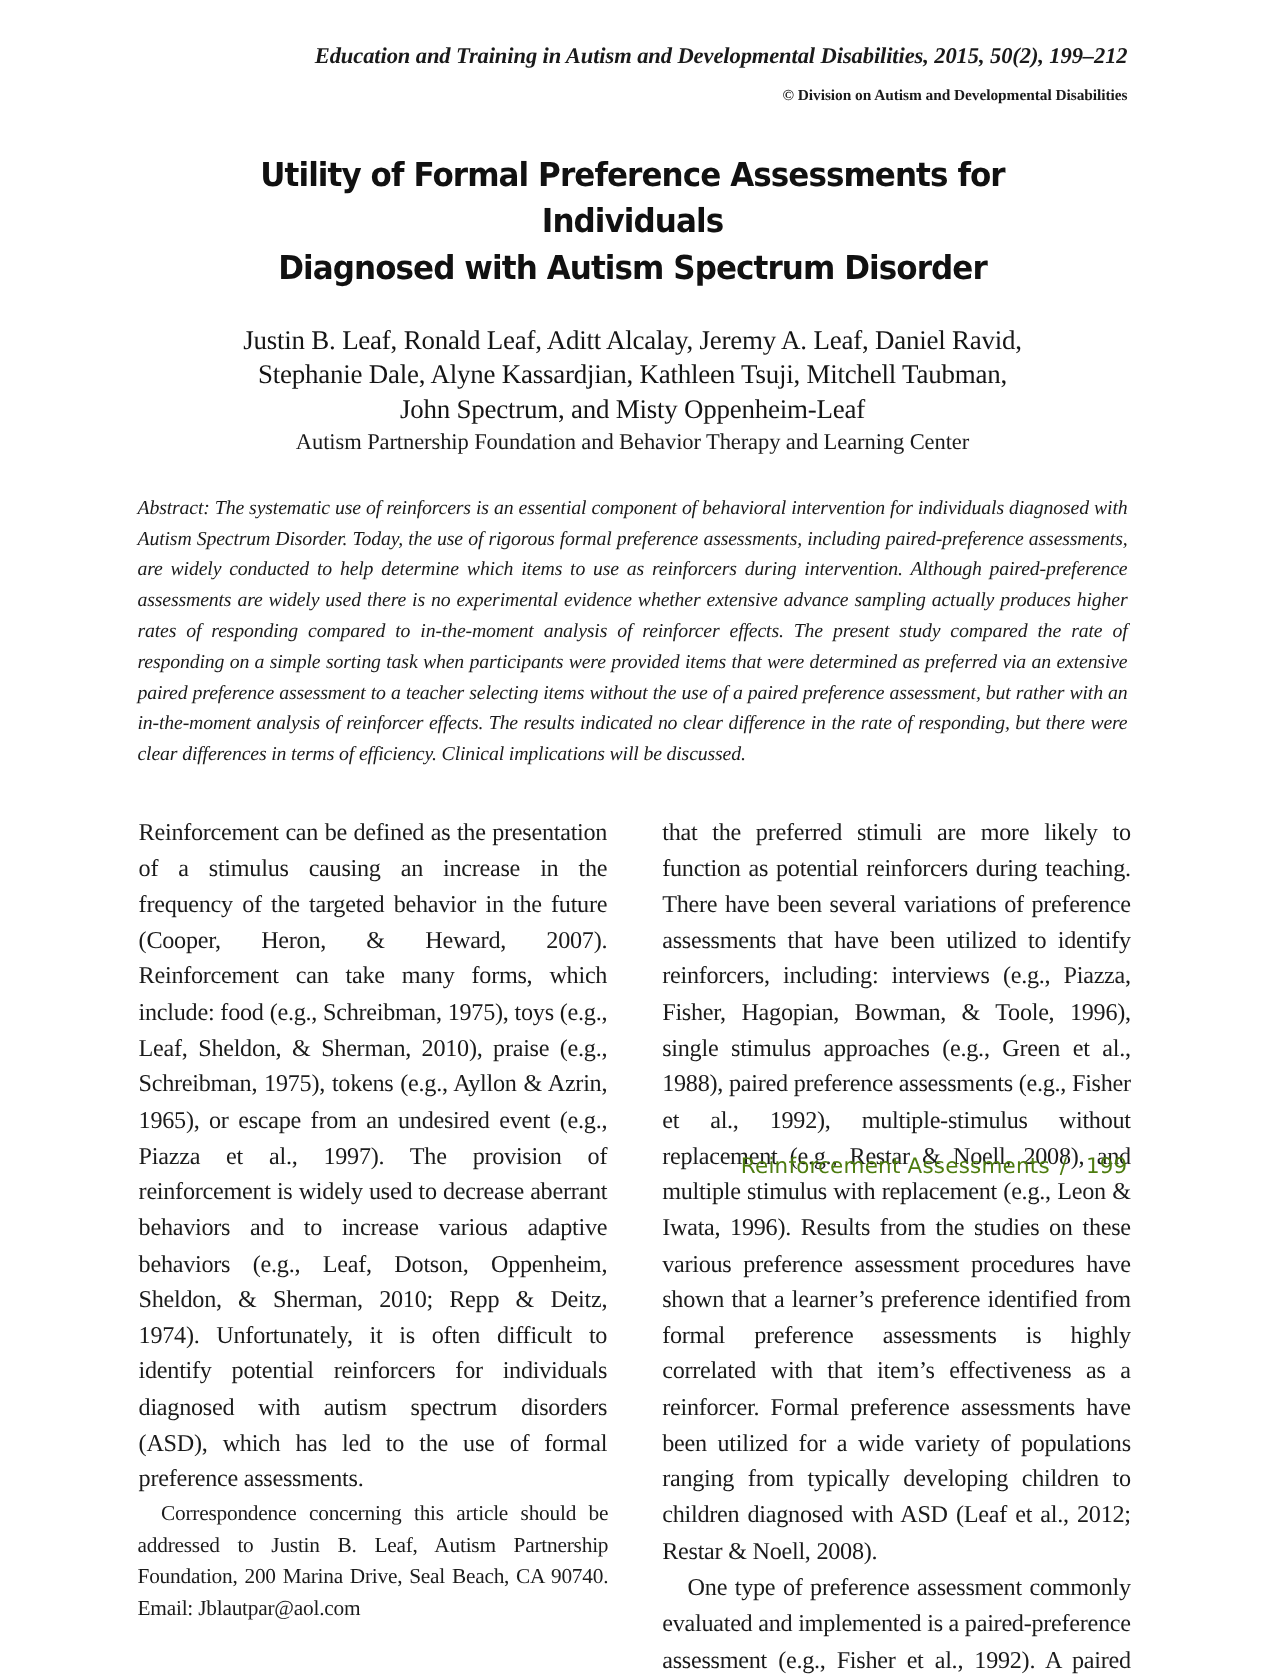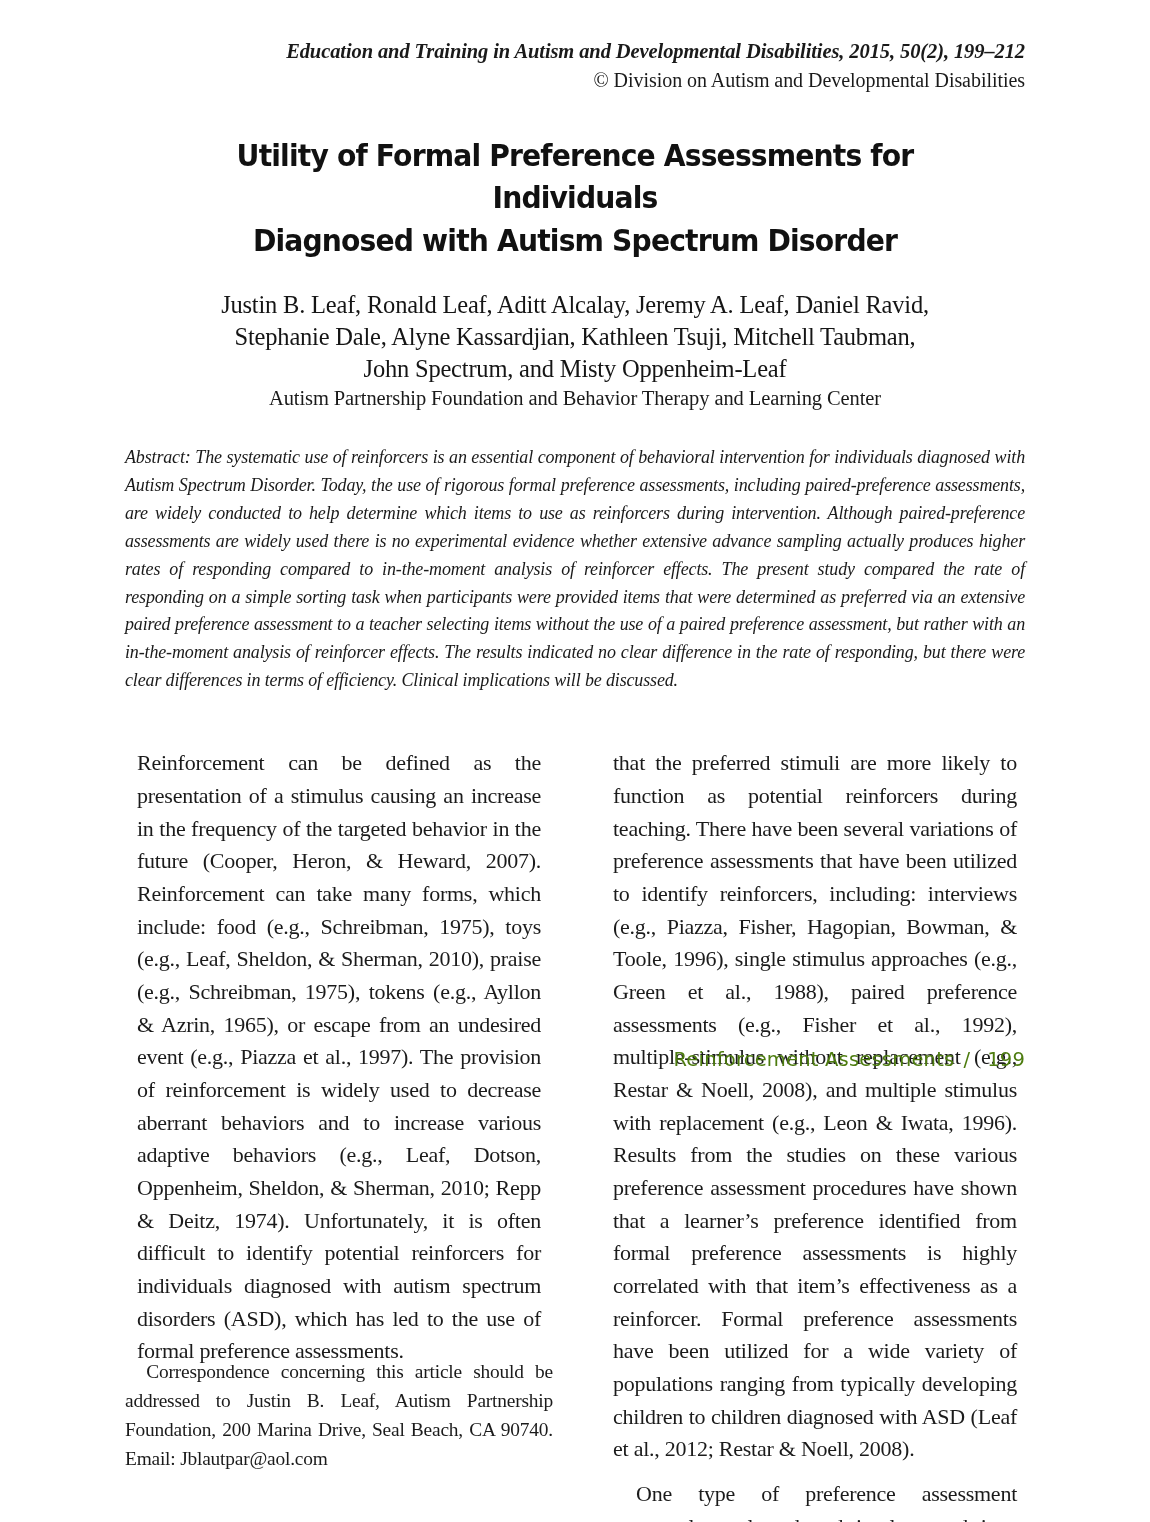--- a/index.html
+++ b/index.html
@@ -32,25 +32,25 @@
   }
   .journal-line {
     font-family: "Liberation Serif", "DejaVu Serif", serif;
     font-style: italic;
     font-weight: bold;
     font-size: 20.5px;
     letter-spacing: -0.1px;
     white-space: nowrap;
   }
   .copyright-line {
-    font-size: 20px;
+    font-size: 14px;
     font-style: normal;
-    font-weight: normal;
+    font-weight: bold;
     letter-spacing: -0.05px;
-    margin-top: 2px;
+    margin-top: 14px;
     white-space: nowrap;
   }
 
   
   .title {
     margin-top: 42px;
     text-align: center;
     font-family: "DejaVu Sans", "Liberation Sans", sans-serif;
     font-weight: bold;
     font-size: 30px;
@@ -102,21 +102,21 @@
     display: flex;
     gap: 48px;
     height: 700px;
   }
   .col {
     width: 428px;
     flex: 0 0 428px;
     position: relative;
   }
   .col p {
-    margin: 12px;
+    margin: 1px;
     font-size: 22px;
     line-height: 1.485;
     text-align: justify;
     text-justify: inter-word;
     letter-spacing: -0.25px;
     color: #1b1b1b;
   }
   .col p.indent { text-indent: 1.05em; }
 
   .footnote-block {

